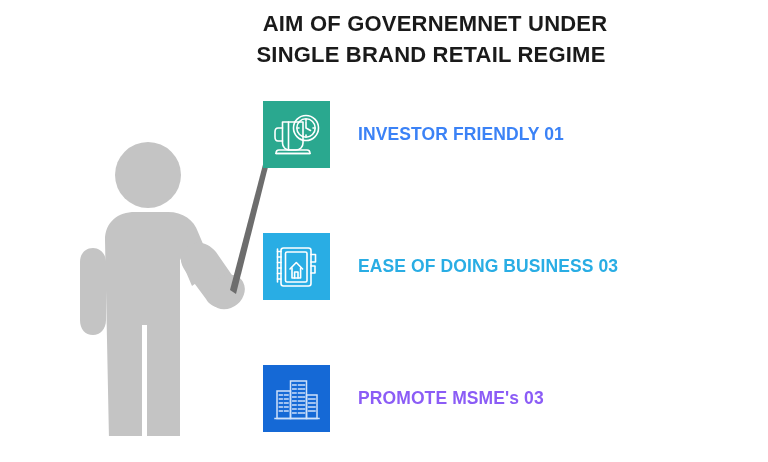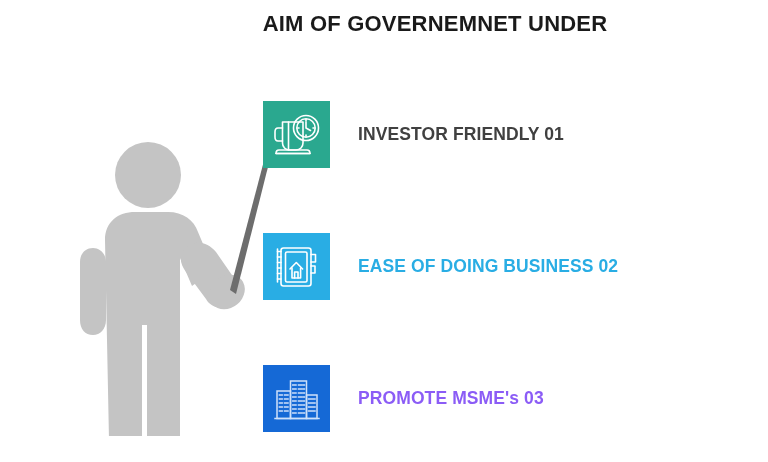--- a/index.html
+++ b/index.html
@@ -79,20 +79,21 @@
     white-space: nowrap;
   }
 </style>
 </head>
 <body>
 
 <div id="canvas">
 
   <div class="title-block">
     <div class="title-line l1">AIM OF GOVERNEMNET UNDER</div>
+    <div class="title-line l2">SINGLE BRAND RETAIL REGIME</div>
   </div>
 
   <div class="person">
     <svg width="200" height="322" viewBox="0 0 200 322" xmlns="http://www.w3.org/2000/svg">
       <g fill="#c4c4c4">
 
         <circle cx="68" cy="35" r="33"></circle>
 
         <path d="M25,100
                  C25,82 38,72 55,72
@@ -152,21 +153,21 @@
           <circle cx="43" cy="27" r="12.5"></circle>
           <circle cx="43" cy="27" r="9.2"></circle>
           <path d="M43,21 L43,27 L47.5,29.5"></path>
           <line x1="43" y1="18.6" x2="43" y2="20"></line>
           <line x1="43" y1="34" x2="43" y2="35.4"></line>
           <line x1="34.6" y1="27" x2="36" y2="27"></line>
           <line x1="50" y1="27" x2="51.4" y2="27"></line>
         </g>
       </svg>
     </div>
-    <div class="row-label" style="color:#404040">INVESTOR FRIENDLY 01</div>
+    <div class="row-label" style="color:#3b82f6">INVESTOR FRIENDLY 01</div>
   </div>
 
   <div class="row r2">
     <div class="tile">
       <svg width="67" height="67" viewBox="0 0 67 67" xmlns="http://www.w3.org/2000/svg">
         <rect x="0" y="0" width="67" height="67" fill="#29ade4"></rect>
         <g fill="none" stroke="#ffffff" stroke-width="1.6" stroke-linecap="round" stroke-linejoin="round">
 
           <rect x="18" y="15" width="30" height="38" rx="2.5"></rect>
 
@@ -182,21 +183,21 @@
 
           <path d="M48,21.5 L52.5,21.5 L52.5,29 L48,29"></path>
           <path d="M48,33 L52,33 L52,40 L48,40"></path>
 
           <path d="M27,36 L33.3,29.5 L39.6,36"></path>
           <path d="M29,35 L29,45 L37.6,45 L37.6,35"></path>
           <path d="M31.6,45 L31.6,39 L35,39 L35,45"></path>
         </g>
       </svg>
     </div>
-    <div class="row-label" style="color:#29ade4">EASE OF DOING BUSINESS 02</div>
+    <div class="row-label" style="color:#29ade4">EASE OF DOING BUSINESS 03</div>
   </div>
 
   <div class="row r3">
     <div class="tile">
       <svg width="67" height="67" viewBox="0 0 67 67" xmlns="http://www.w3.org/2000/svg">
         <rect x="0" y="0" width="67" height="67" fill="#1569d6"></rect>
         <g fill="none" stroke="#cfe1fa" stroke-width="1.5" stroke-linecap="square" stroke-linejoin="miter">
 
           <rect x="27.5" y="16" width="16" height="37.5" fill="none"></rect>
           <line x1="29.8" y1="20" x2="33" y2="20"></line>

